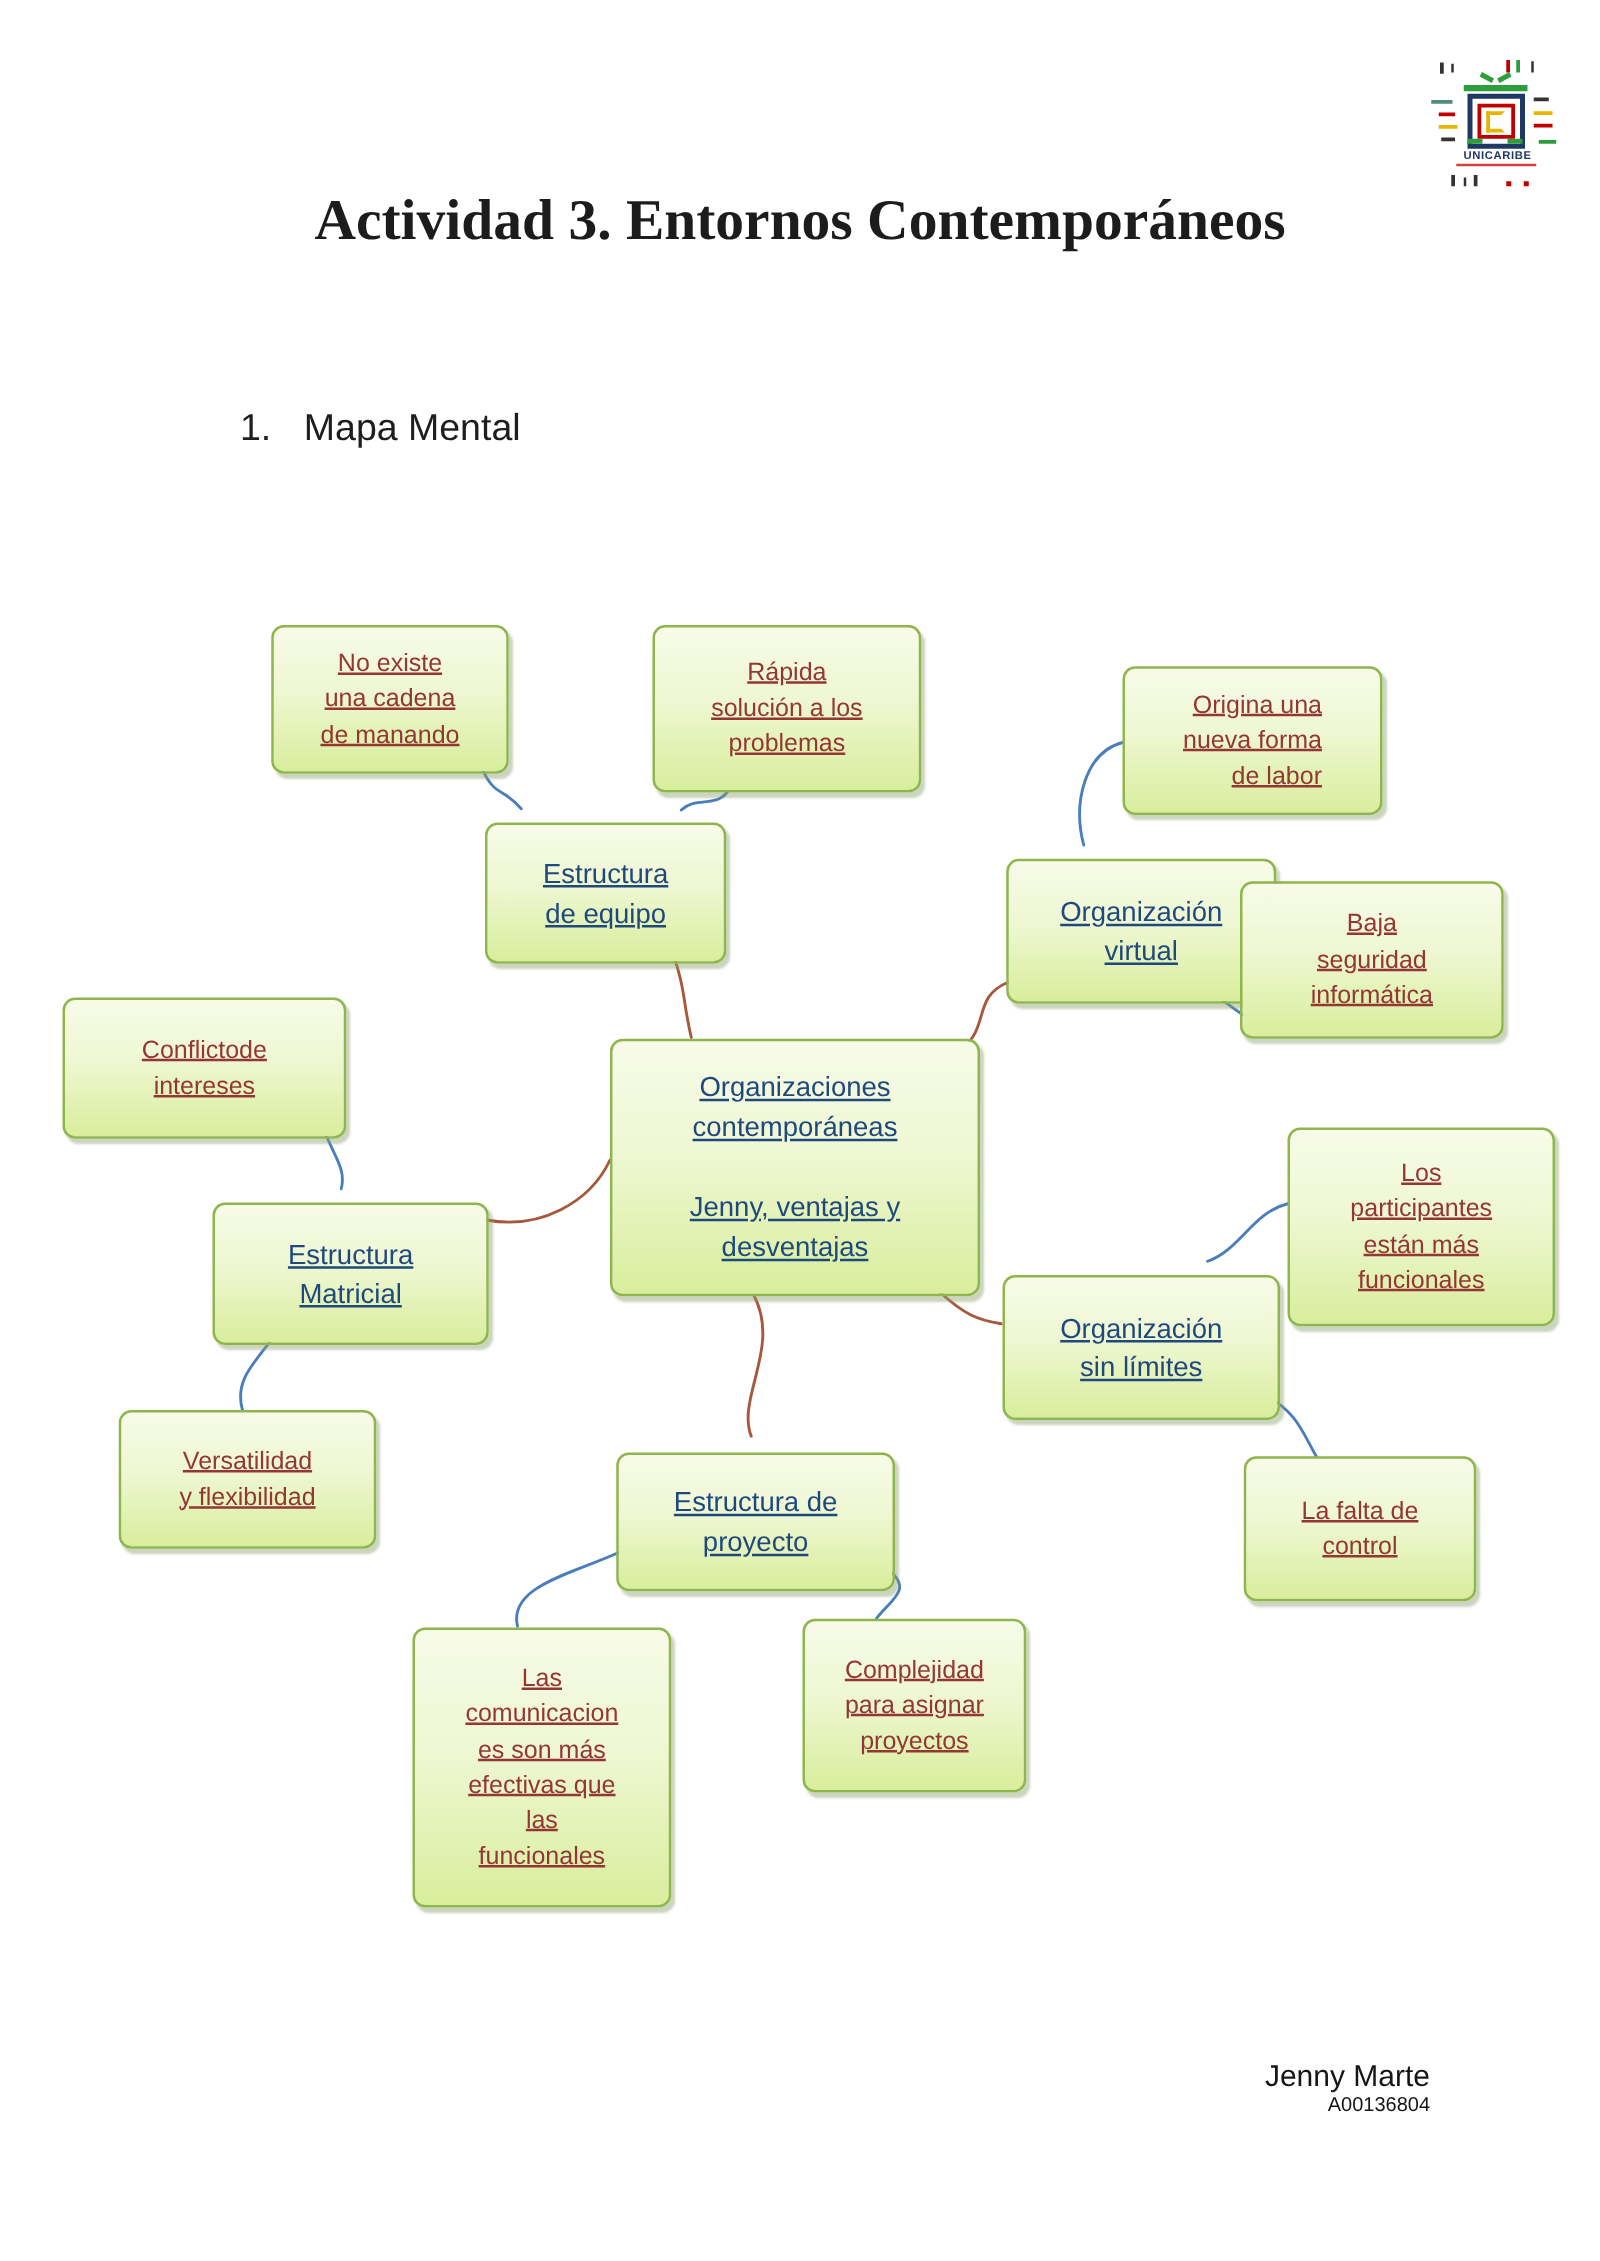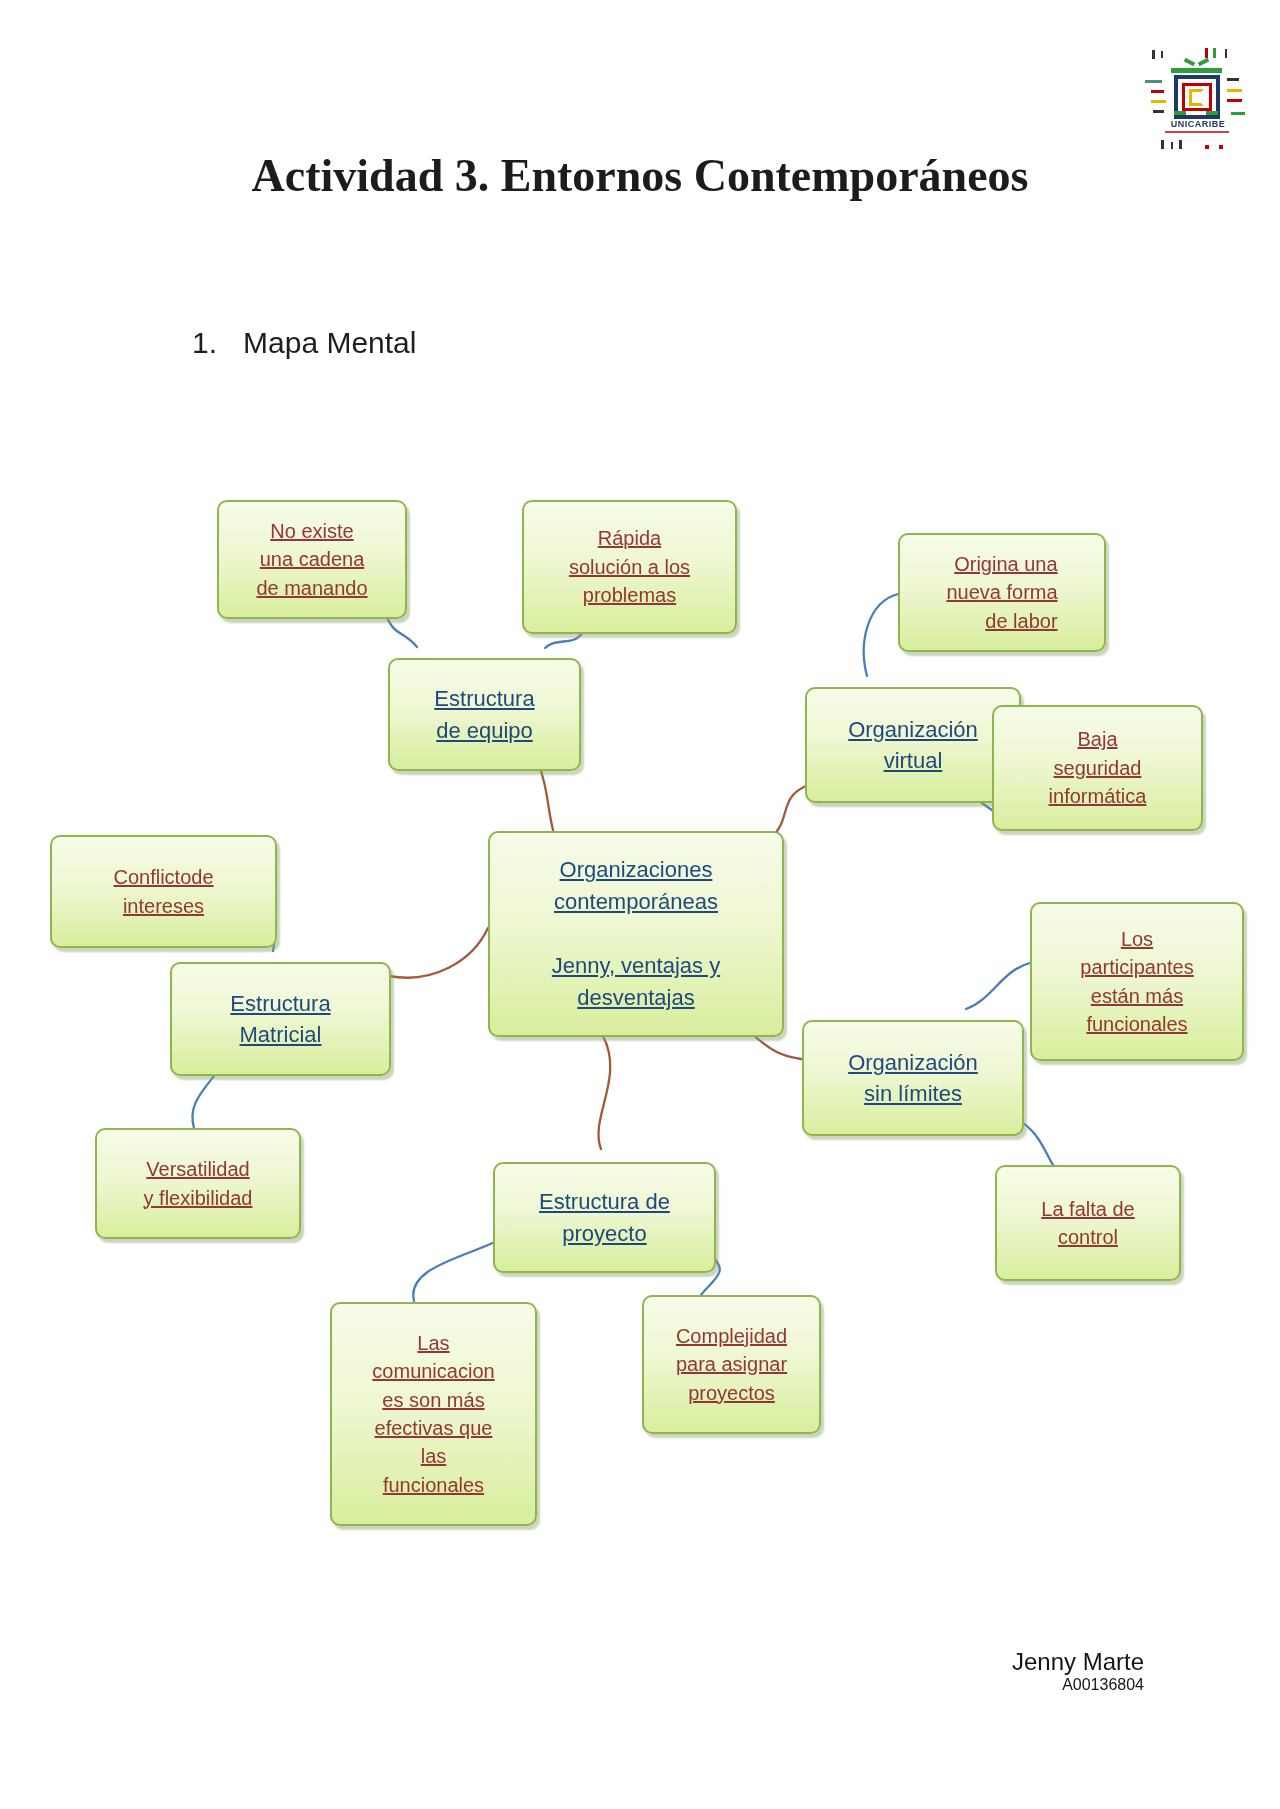--- a/index.html
+++ b/index.html
@@ -167,21 +167,21 @@
 nueva forma
 de labor</span>
   </div>
 
   <div class="node leaf" style="left:992px;top:705px;width:207px;height:122px;">
     <span>Baja
 seguridad
 informática</span>
   </div>
 
-  <div class="node leaf" style="left:50px;top:835px;width:223px;height:109px;">
+  <div class="node leaf" style="left:50px;top:798px;width:223px;height:109px;">
     <span>Conflictode
 intereses</span>
   </div>
 
   <div class="node leaf" style="left:1030px;top:902px;width:210px;height:155px;">
     <span>Los
 participantes
 están más
 funcionales</span>
   </div>

